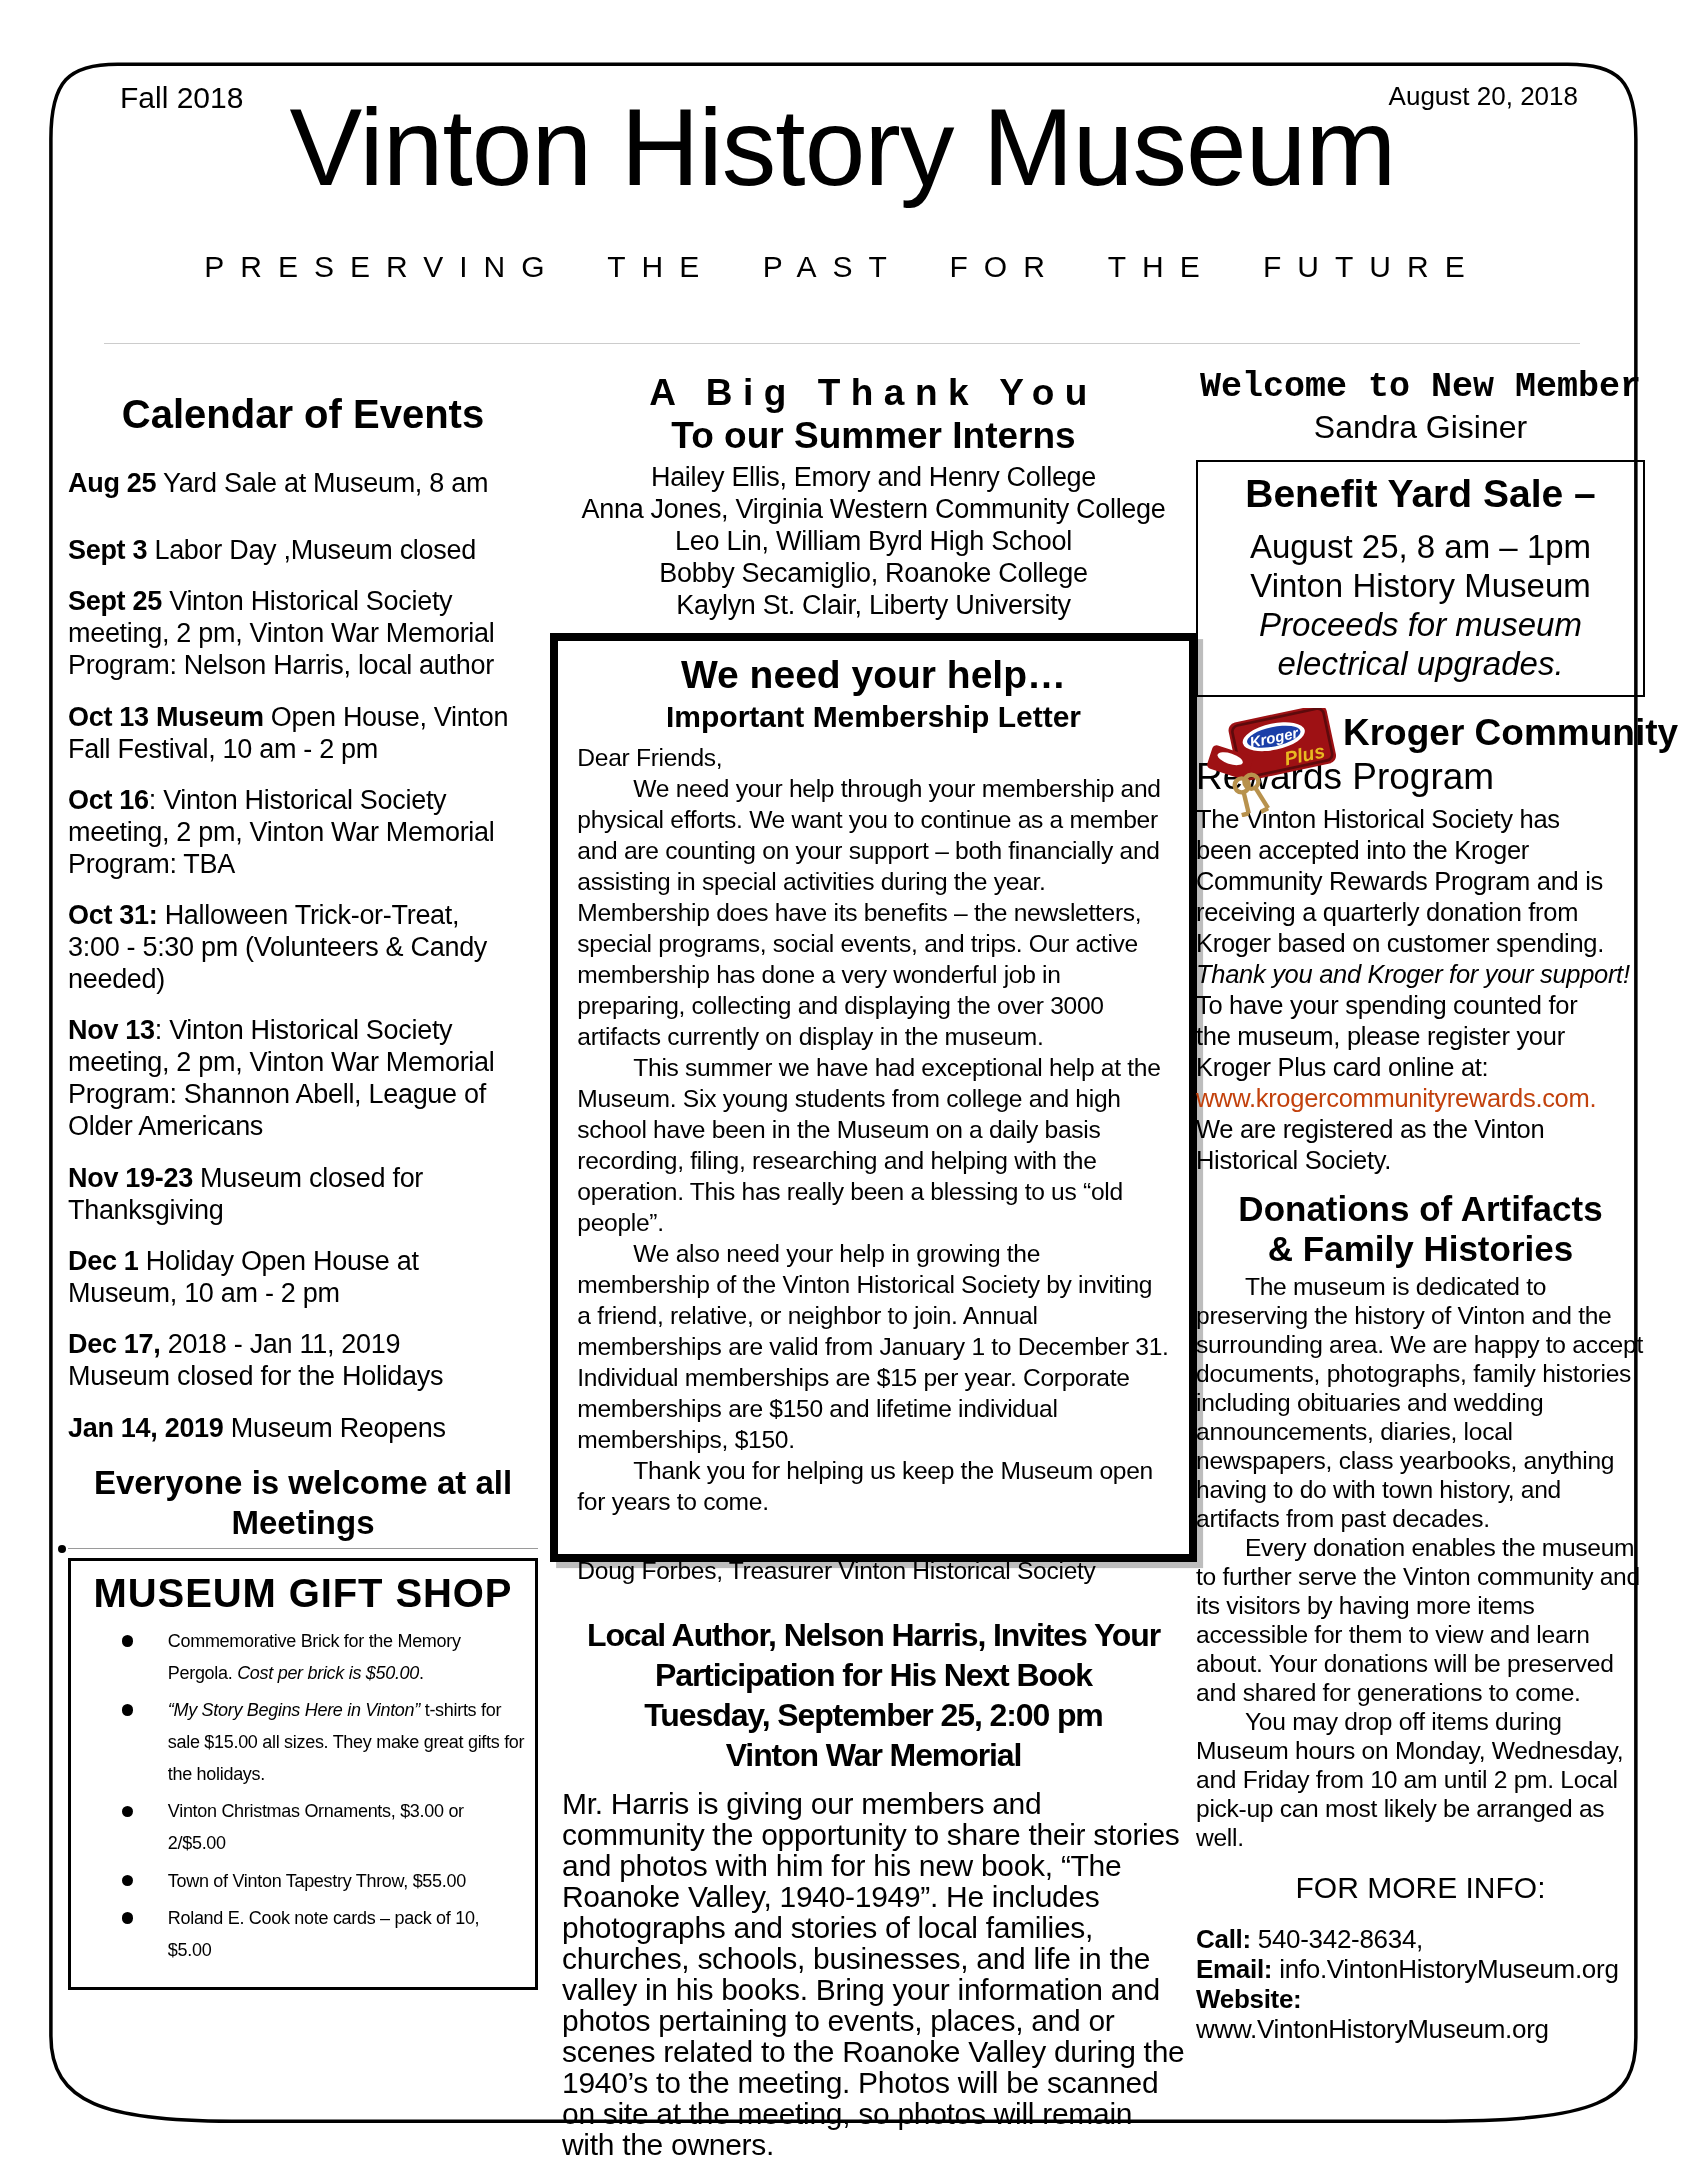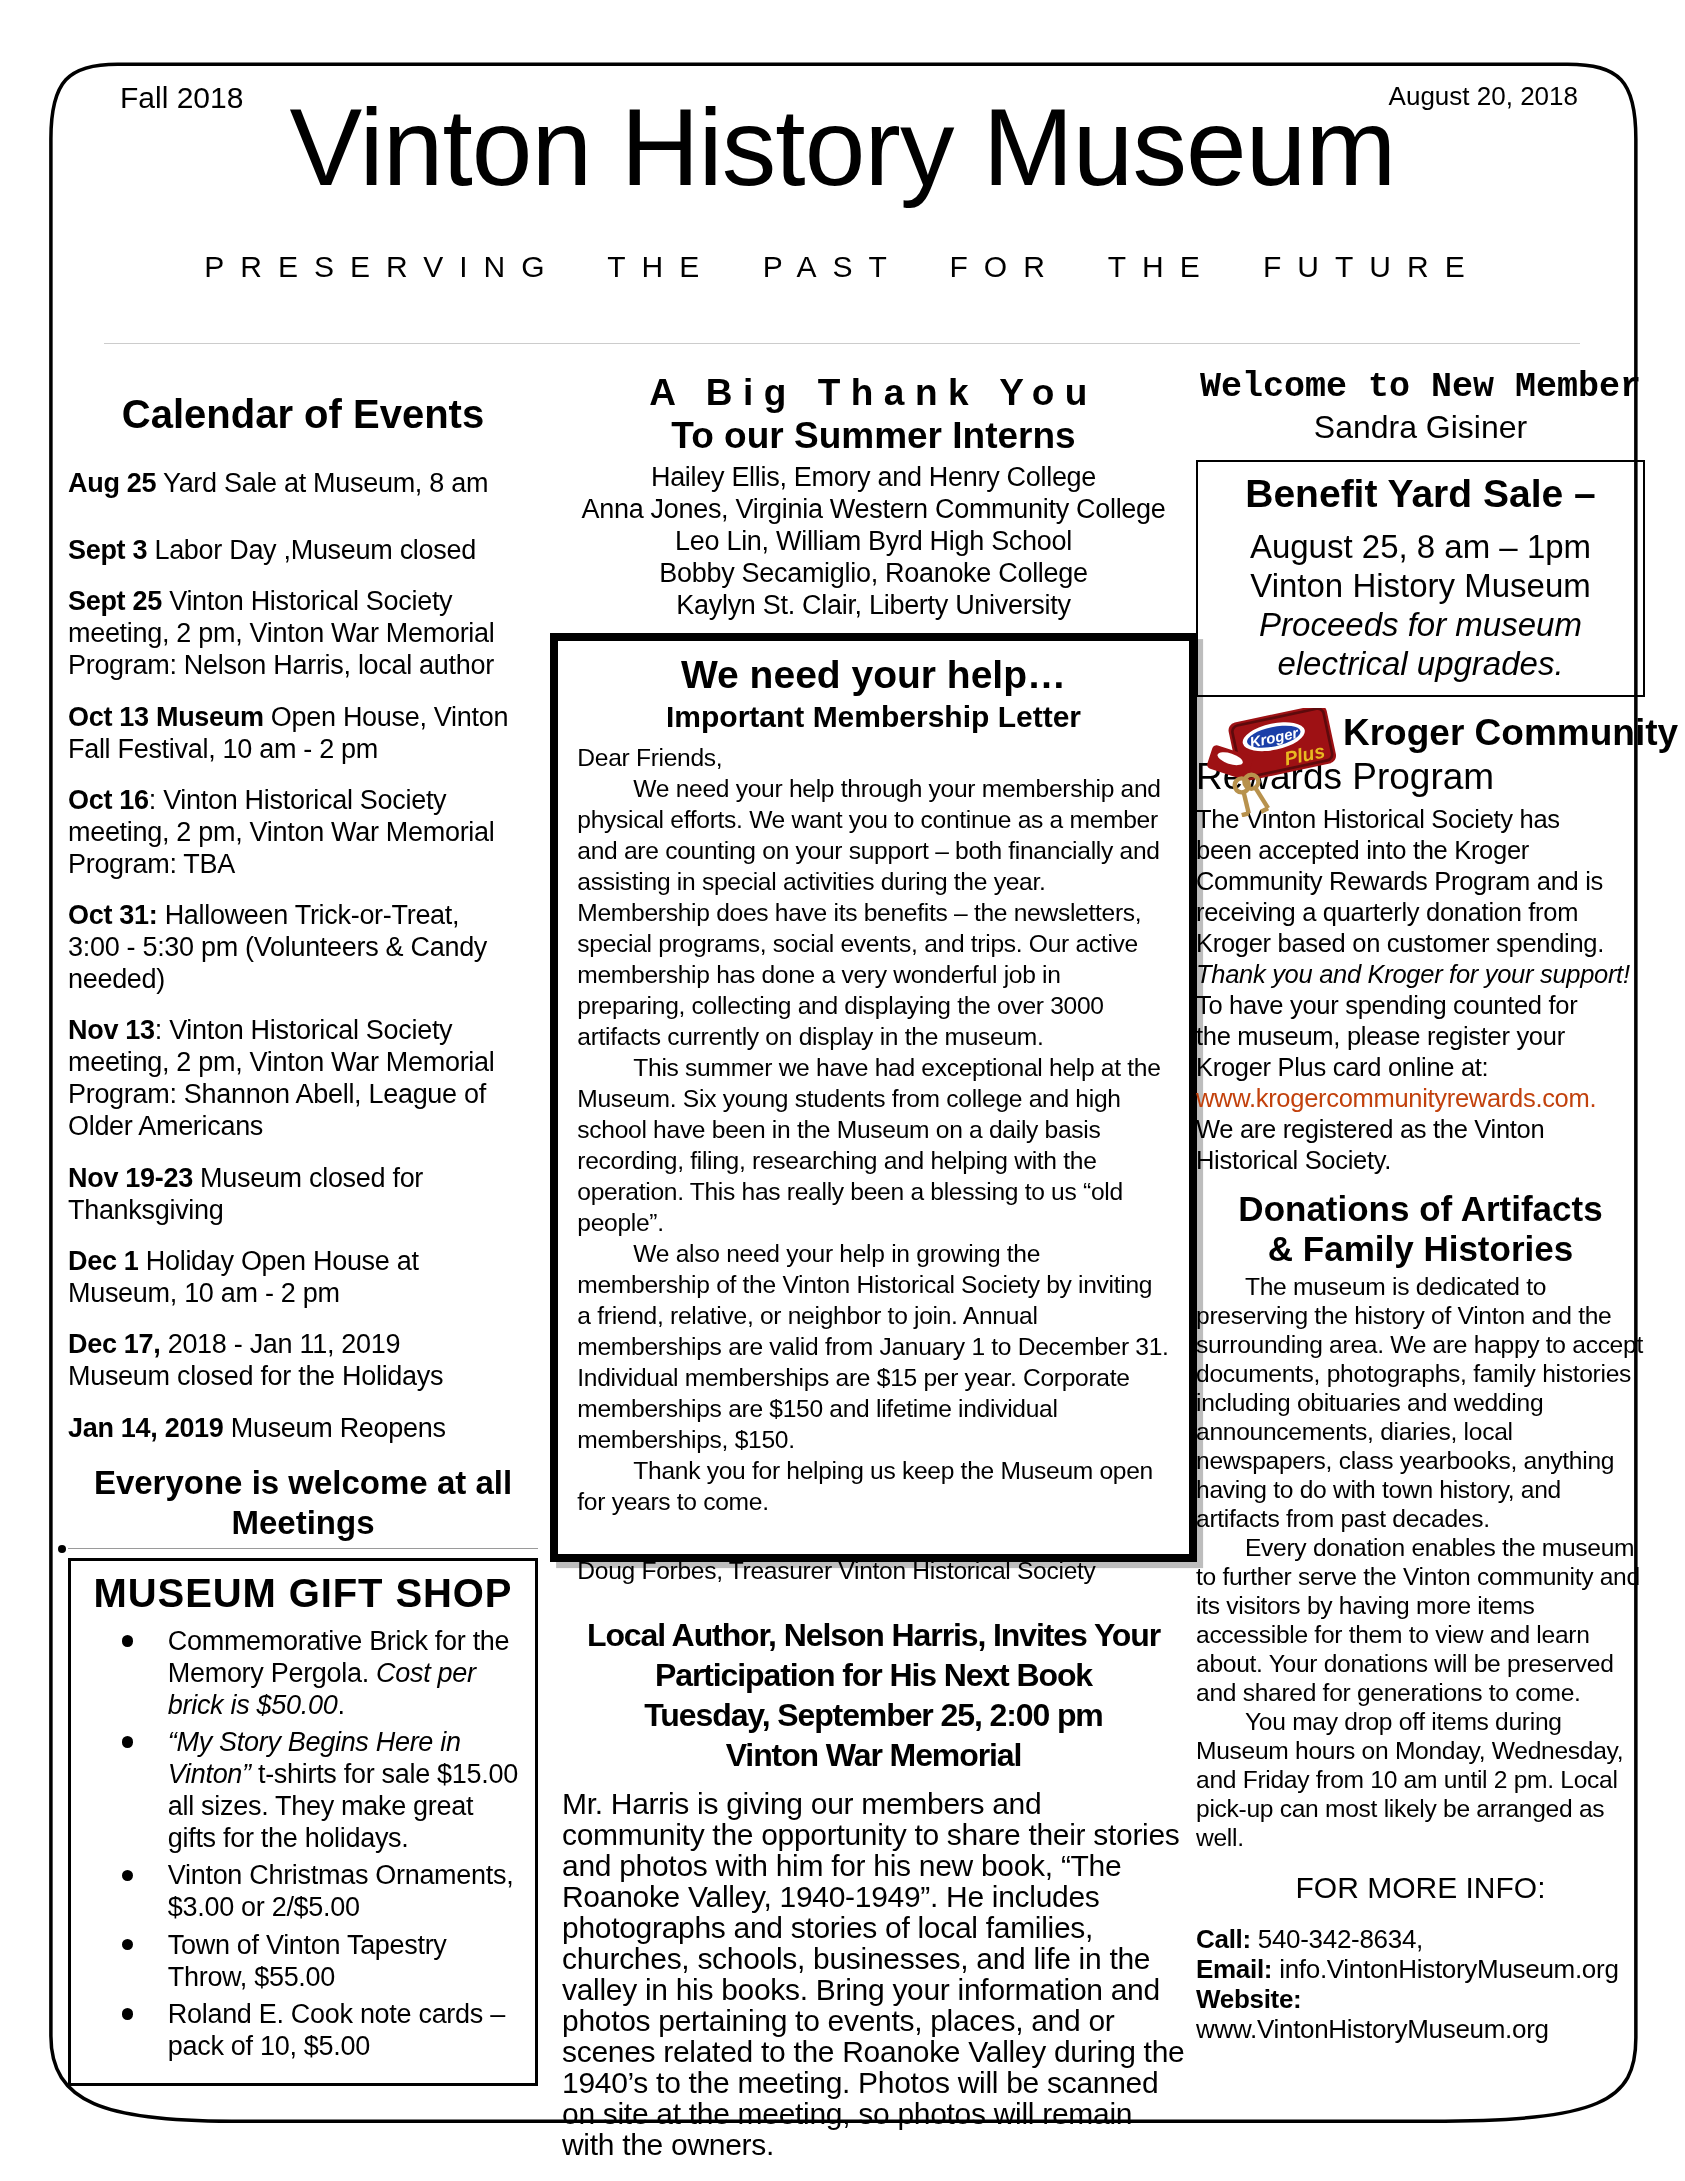--- a/index.html
+++ b/index.html
@@ -29,21 +29,21 @@
   .cal-title{font-size:40px;line-height:46px;font-weight:bold;text-align:center;margin:0 0 30px;}
   .event{font-size:27px;line-height:32px;letter-spacing:-0.3px;white-space:pre-line;margin:0 0 19.3px;}
   .event:first-child{margin-bottom:35px;}
   .welcome{font-size:33px;line-height:40px;font-weight:bold;text-align:center;
            white-space:pre-line;margin:10.5px 0 5.3px;}
   .rule-dot{position:relative;border-top:1.8px solid #9a9a9a;margin:0 0 8.8px;}
   .rule-dot .dot{position:absolute;left:-10.5px;top:-4.4px;width:8px;height:8px;background:#000;border-radius:50%;}
   .gift-box{border:3.5px solid #000;padding:7px 8.8px 16px;margin-top:8.8px;}
   .gift-title{font-size:40px;line-height:46px;font-weight:bold;text-align:center;letter-spacing:0.9px;margin:1.8px 0 8.8px;}
   ul.gift-list{list-style:none;margin:0;padding:0;}
-  .gift-item{position:relative;padding-left:88px;font-size:27px;line-height:32px;
+  .gift-item{position:relative;padding-left:88px;font-size:18px;line-height:32px;
              letter-spacing:-0.3px;margin-bottom:5.3px;}
   .gift-item::before{content:"";position:absolute;left:42px;top:10.5px;width:11.4px;height:11.4px;
                      background:#000;border-radius:50%;}
 
   
   .ty1{font-size:37px;line-height:42px;font-weight:bold;text-align:center;letter-spacing:10.5px;margin:0;}
   .ty2{font-size:37px;line-height:40px;font-weight:bold;text-align:center;margin:1.8px 0 5.3px;}
   .intern{font-size:27px;line-height:32px;letter-spacing:-0.3px;text-align:center;}
   .help-box{box-sizing:border-box;border:8.8px solid #000;box-shadow:6.1px 6.1px 0 #bdbdbd;
             margin-top:12.3px;height:929px;padding:7px 19.3px 12.3px;}

